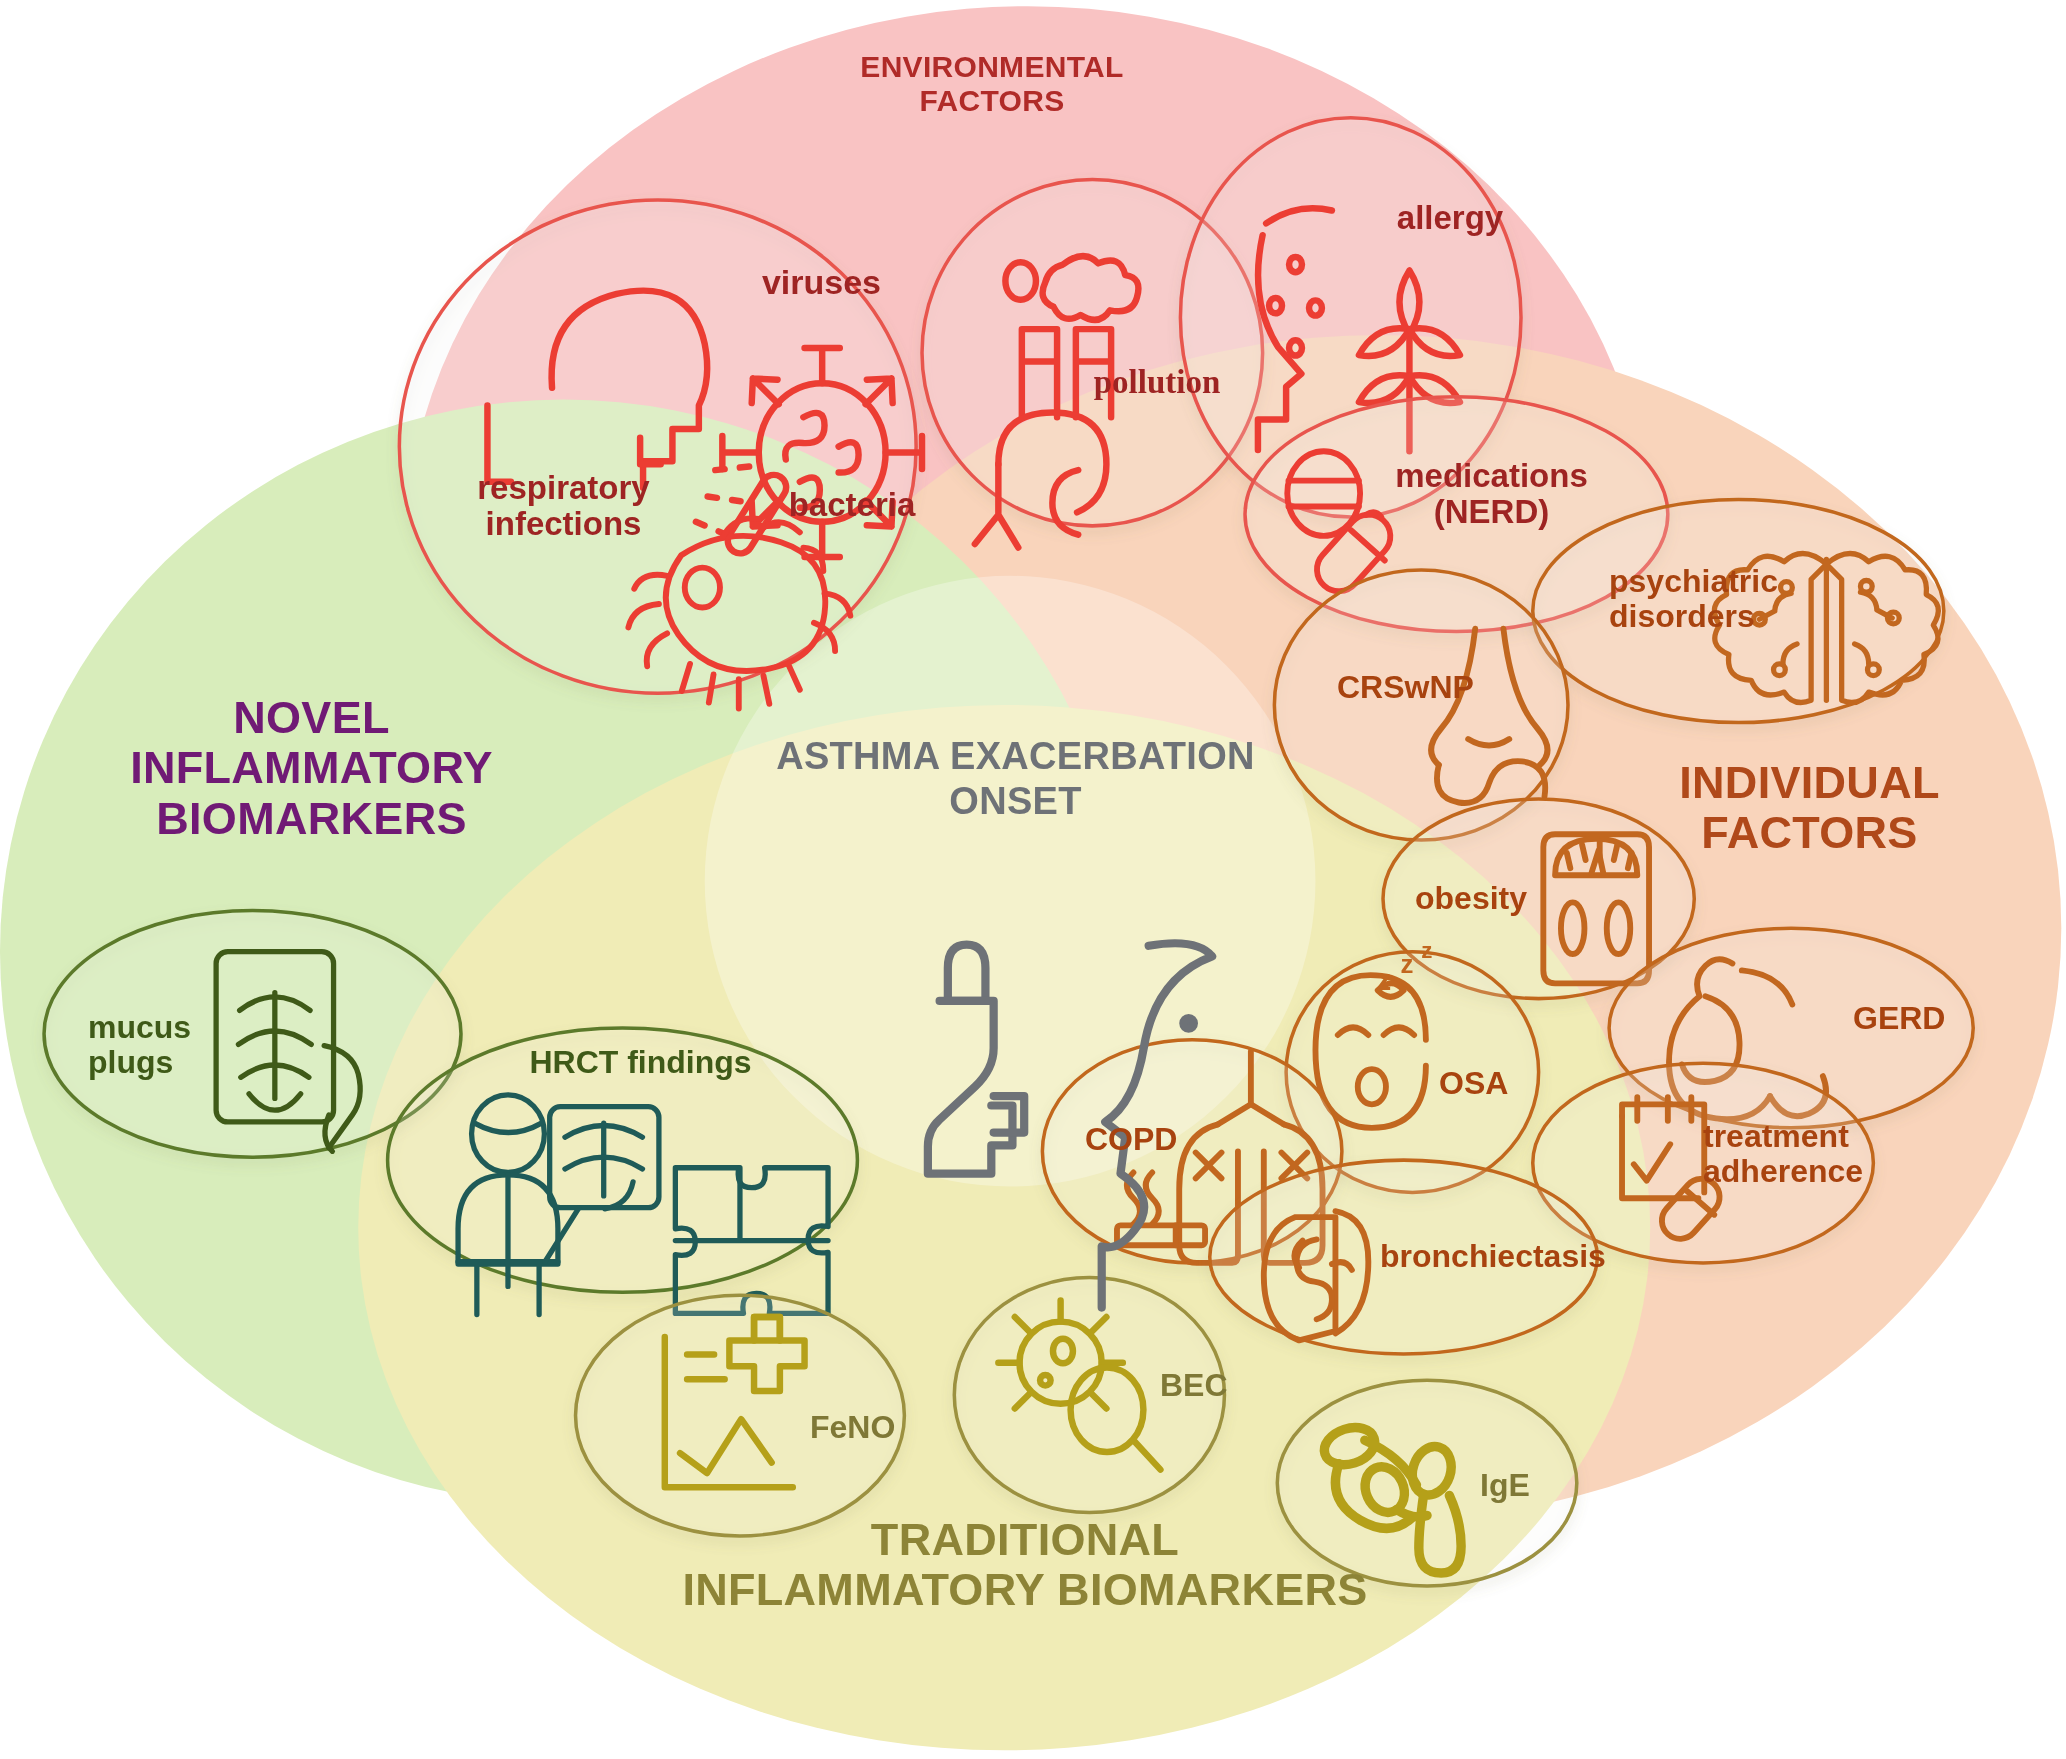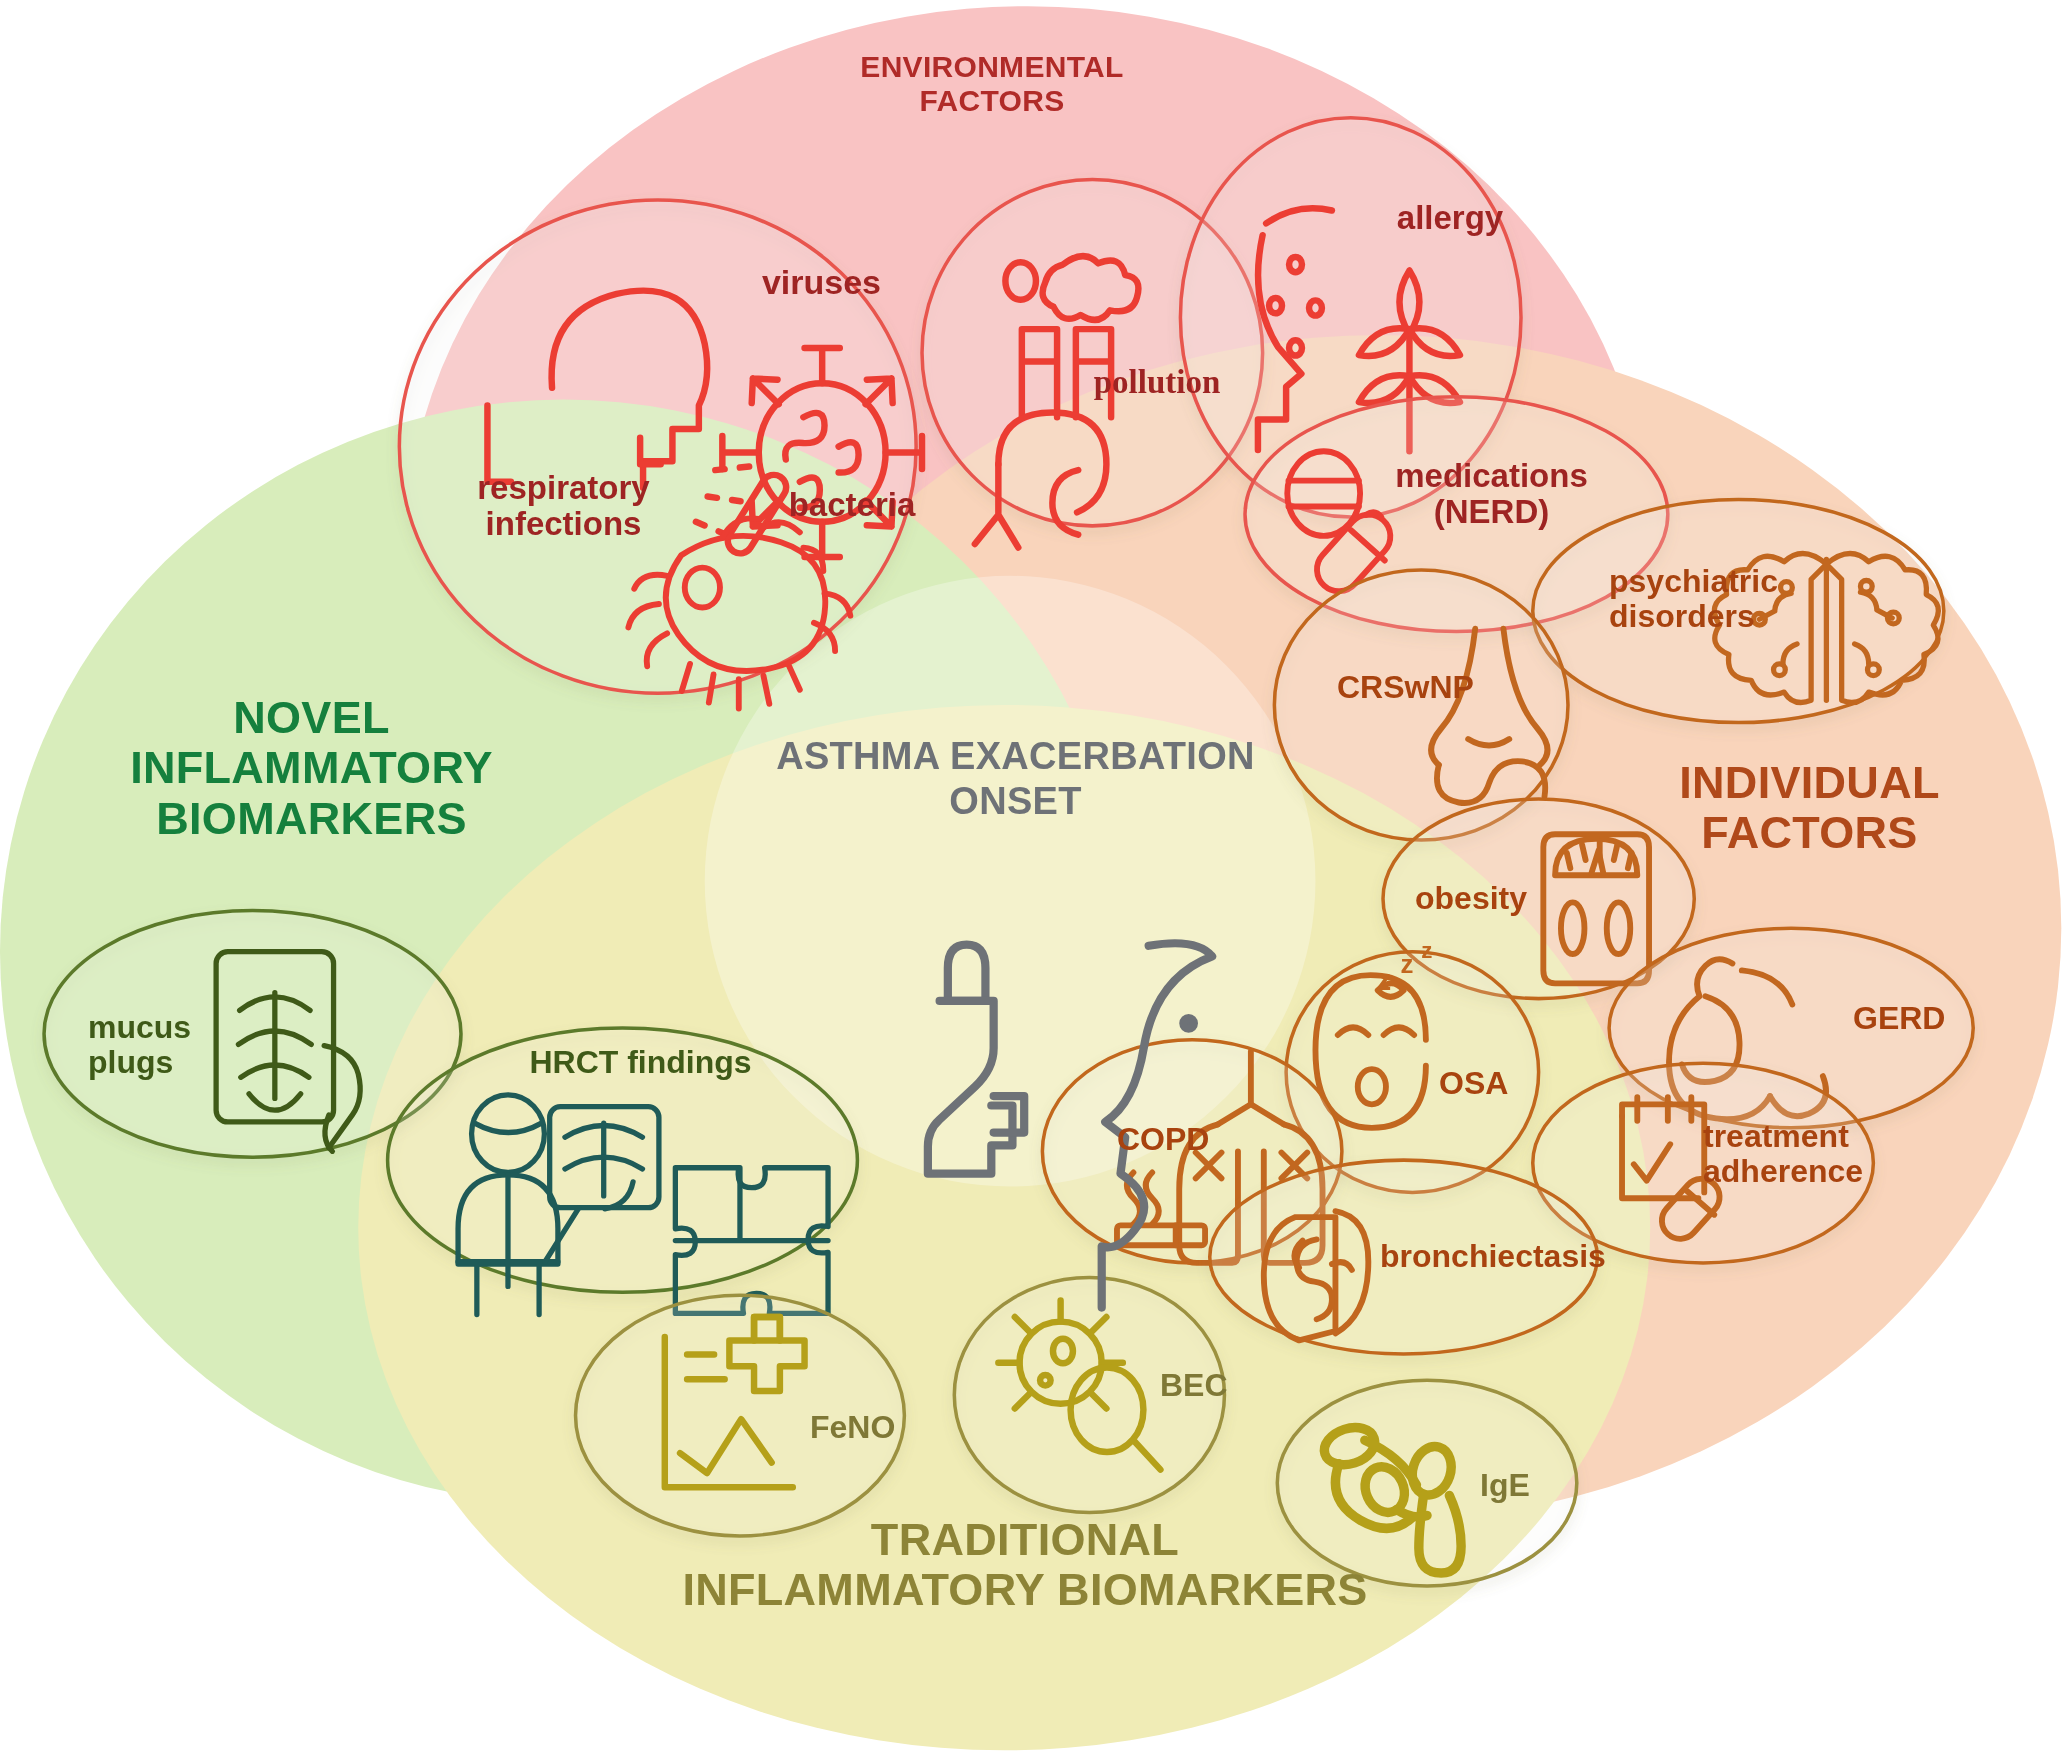--- a/index.html
+++ b/index.html
@@ -2,21 +2,21 @@
 <html style="font-size:9.4px"><head>
 <meta charset="utf-8">
 <style>
   html,body{margin:0;padding:0;background:#ffffff;}
   body{font-family:"Liberation Sans", sans-serif;}
   #stage{position:relative;width:2066px;height:1760px;overflow:hidden;background:#fff;}
   svg{position:absolute;top:0;left:0;width:2066px;height:1760px;}
 
   .domain-title{position:absolute;text-align:center;font-weight:bold;line-height:1.12;letter-spacing:0.3px;}
   #title-env{font-size:30px;color:#b02b28;left:722px;top:50px;width:540px;}
-  #title-novel{font-size:45px;color:#15803d;left:65px;top:693px;width:493px;}
+  #title-novel{font-size:45px;color:#701a75;left:65px;top:693px;width:493px;}
   #title-ind{font-size:45px;color:#b0491a;left:1545px;top:758px;width:529px;}
   #title-trad{font-size:45px;color:#8d8437;left:599px;top:1515px;width:852px;}
   #title-center{font-size:38px;color:#6e7277;left:722px;top:734px;width:587px;line-height:1.18;}
 
   .node-label{position:absolute;font-weight:bold;line-height:1.1;pointer-events:none;}
   .nl-env{color:#9e2423;}
   .nl-ind{color:#a8430f;}
   .nl-nov{color:#3f5a18;}
   .nl-trad{color:#7f7836;}
 </style>
@@ -365,21 +365,21 @@
 
   <div class="node-label nl-ind" style="left:1703px;top:1119px;width:206px;text-align:left;font-size:32px;">
     <div>treatment</div>
     <div>adherence</div>
   </div>
 
   <div class="node-label nl-ind" style="left:1439px;top:1066px;width:117px;text-align:left;font-size:32px;">
     <div>OSA</div>
   </div>
 
-  <div class="node-label nl-ind" style="left:1085px;top:1122px;width:129px;text-align:left;font-size:32px;margin-left:32px;">
+  <div class="node-label nl-ind" style="left:1085px;top:1122px;width:129px;text-align:left;font-size:32px;">
     <div>COPD</div>
   </div>
 
   <div class="node-label nl-ind" style="left:1380px;top:1239px;width:235px;text-align:left;font-size:32px;">
     <div>bronchiectasis</div>
   </div>
 
   <div class="node-label nl-nov" style="left:88px;top:1010px;width:141px;text-align:left;font-size:32px;">
     <div>mucus</div>
     <div>plugs</div>

